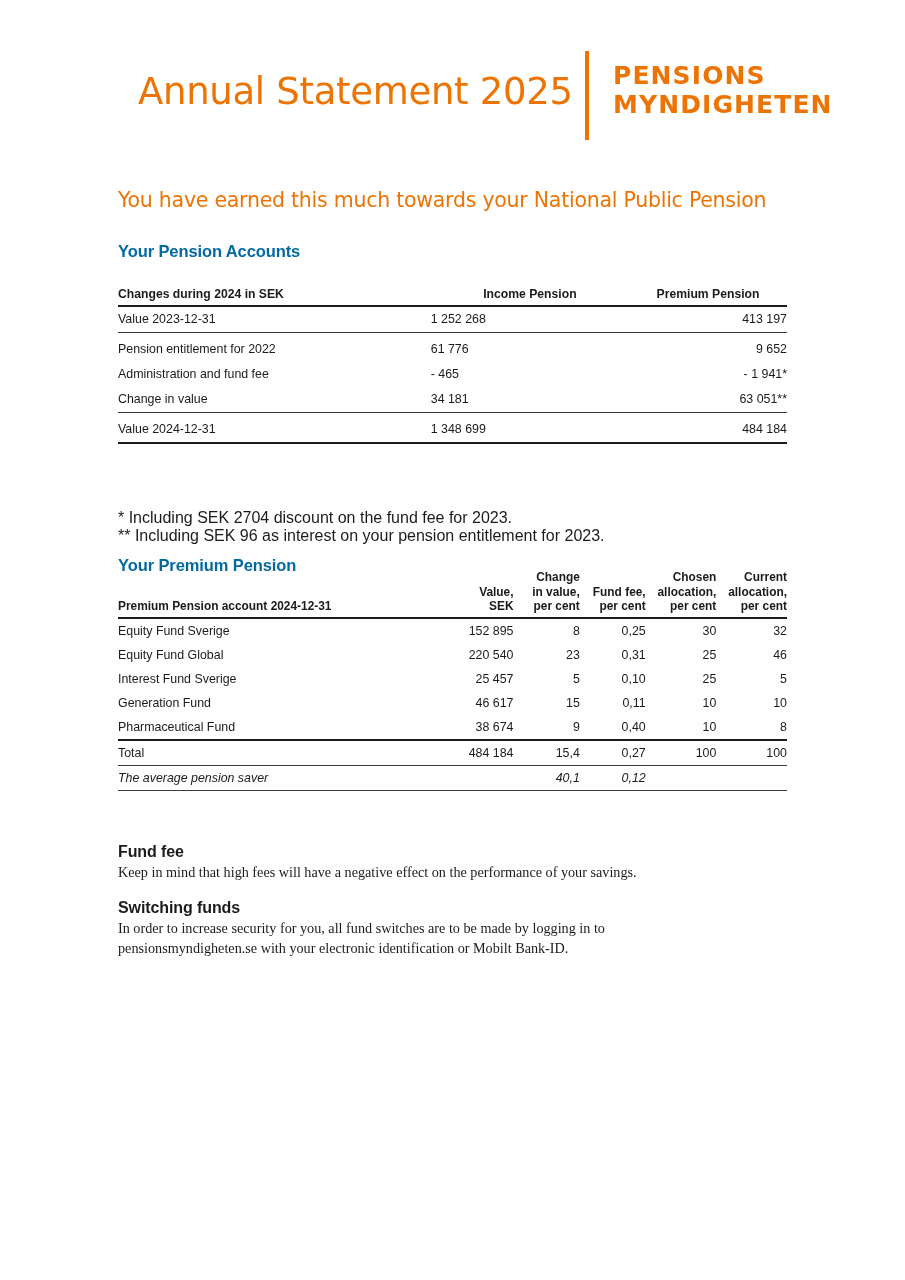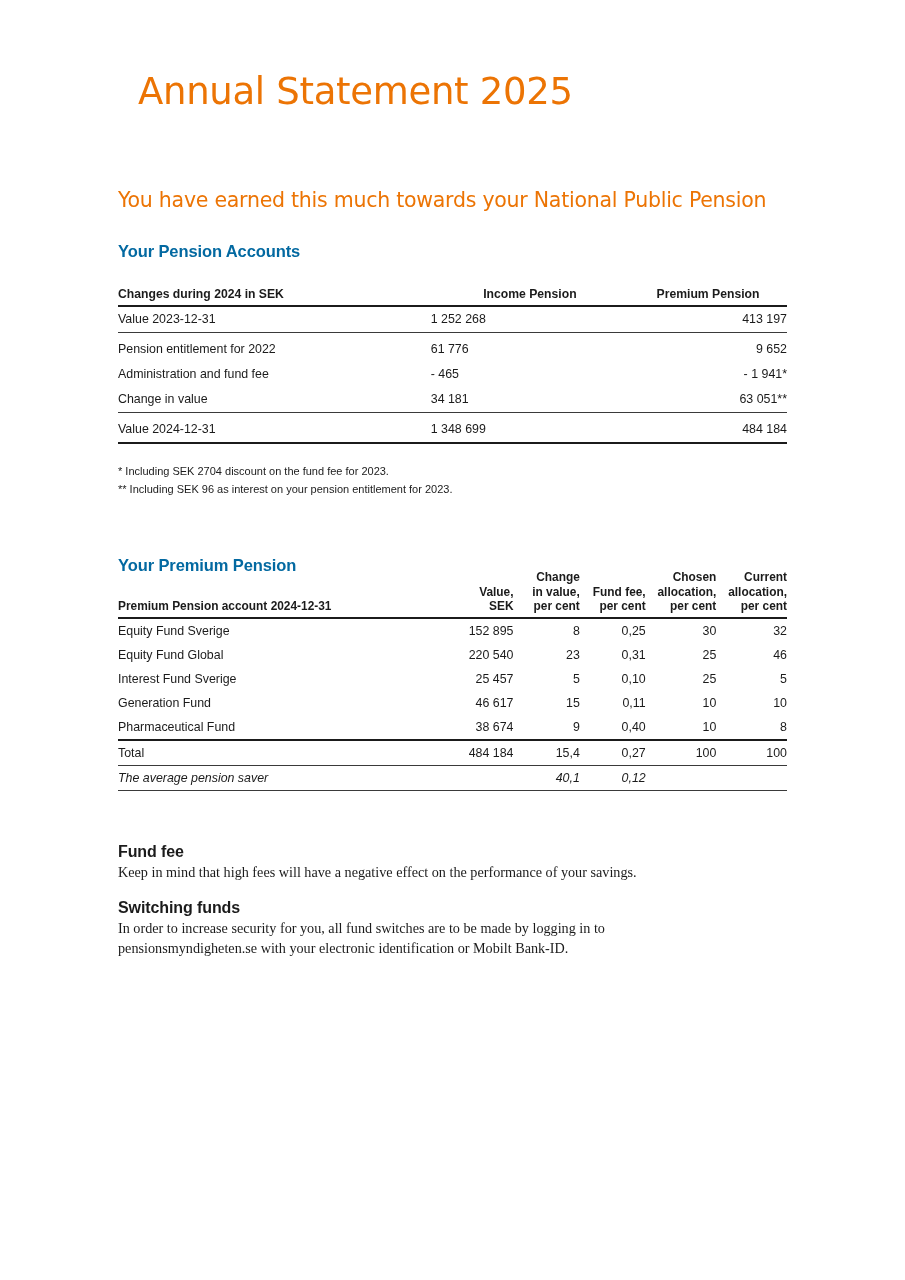--- a/index.html
+++ b/index.html
@@ -119,22 +119,22 @@
   #table1 .c-inc   { text-align: left; width: 185px; padding-right: 2px;}
   #table1 .c-prem  { text-align: right; width: 149px; }
   #table1 th.c-inc  { text-align: center; padding-right: 0; }
   #table1 th.c-prem { text-align: center; }
   #table1 tr.group-start td { padding-top: 4px; }
   #table1 td.c-prem { position: relative; }
 
   .notes {
     position: absolute;
     left: 118px;
-    top: 462px;
-    font-size: 11px;
+    top: 509px;
+    font-size: 16px;
     line-height: 18px;
     color: #1b1b1b;
   }
 
   
   #table2 { top: 570px; }
   #table2 thead th {
     font-weight: 700;
     font-size: 11.9px;
     line-height: 14.5px;
@@ -169,20 +169,27 @@
   #blk-fee { top: 843px; }
   #blk-switch { top: 899px; }
 </style>
 </head>
 <body>
 
 <div class="page">
 
   <div class="header">
     <div class="doc-title">Annual Statement 2025</div>
+    <div class="logo-block">
+      <div class="logo-rule"></div>
+      <div class="logo-text">
+        <span>PENSIONS</span>
+        <span>MYNDIGHETEN</span>
+      </div>
+    </div>
   </div>
 
   <div class="lead">You have earned this much towards your National Public Pension</div>
 
   <div class="sec-title" id="t1-title">Your Pension Accounts</div>
 
   <table id="table1">
     <thead>
       <tr class="rule-thick">
         <th class="c-label">Changes during 2024 in SEK</th>

